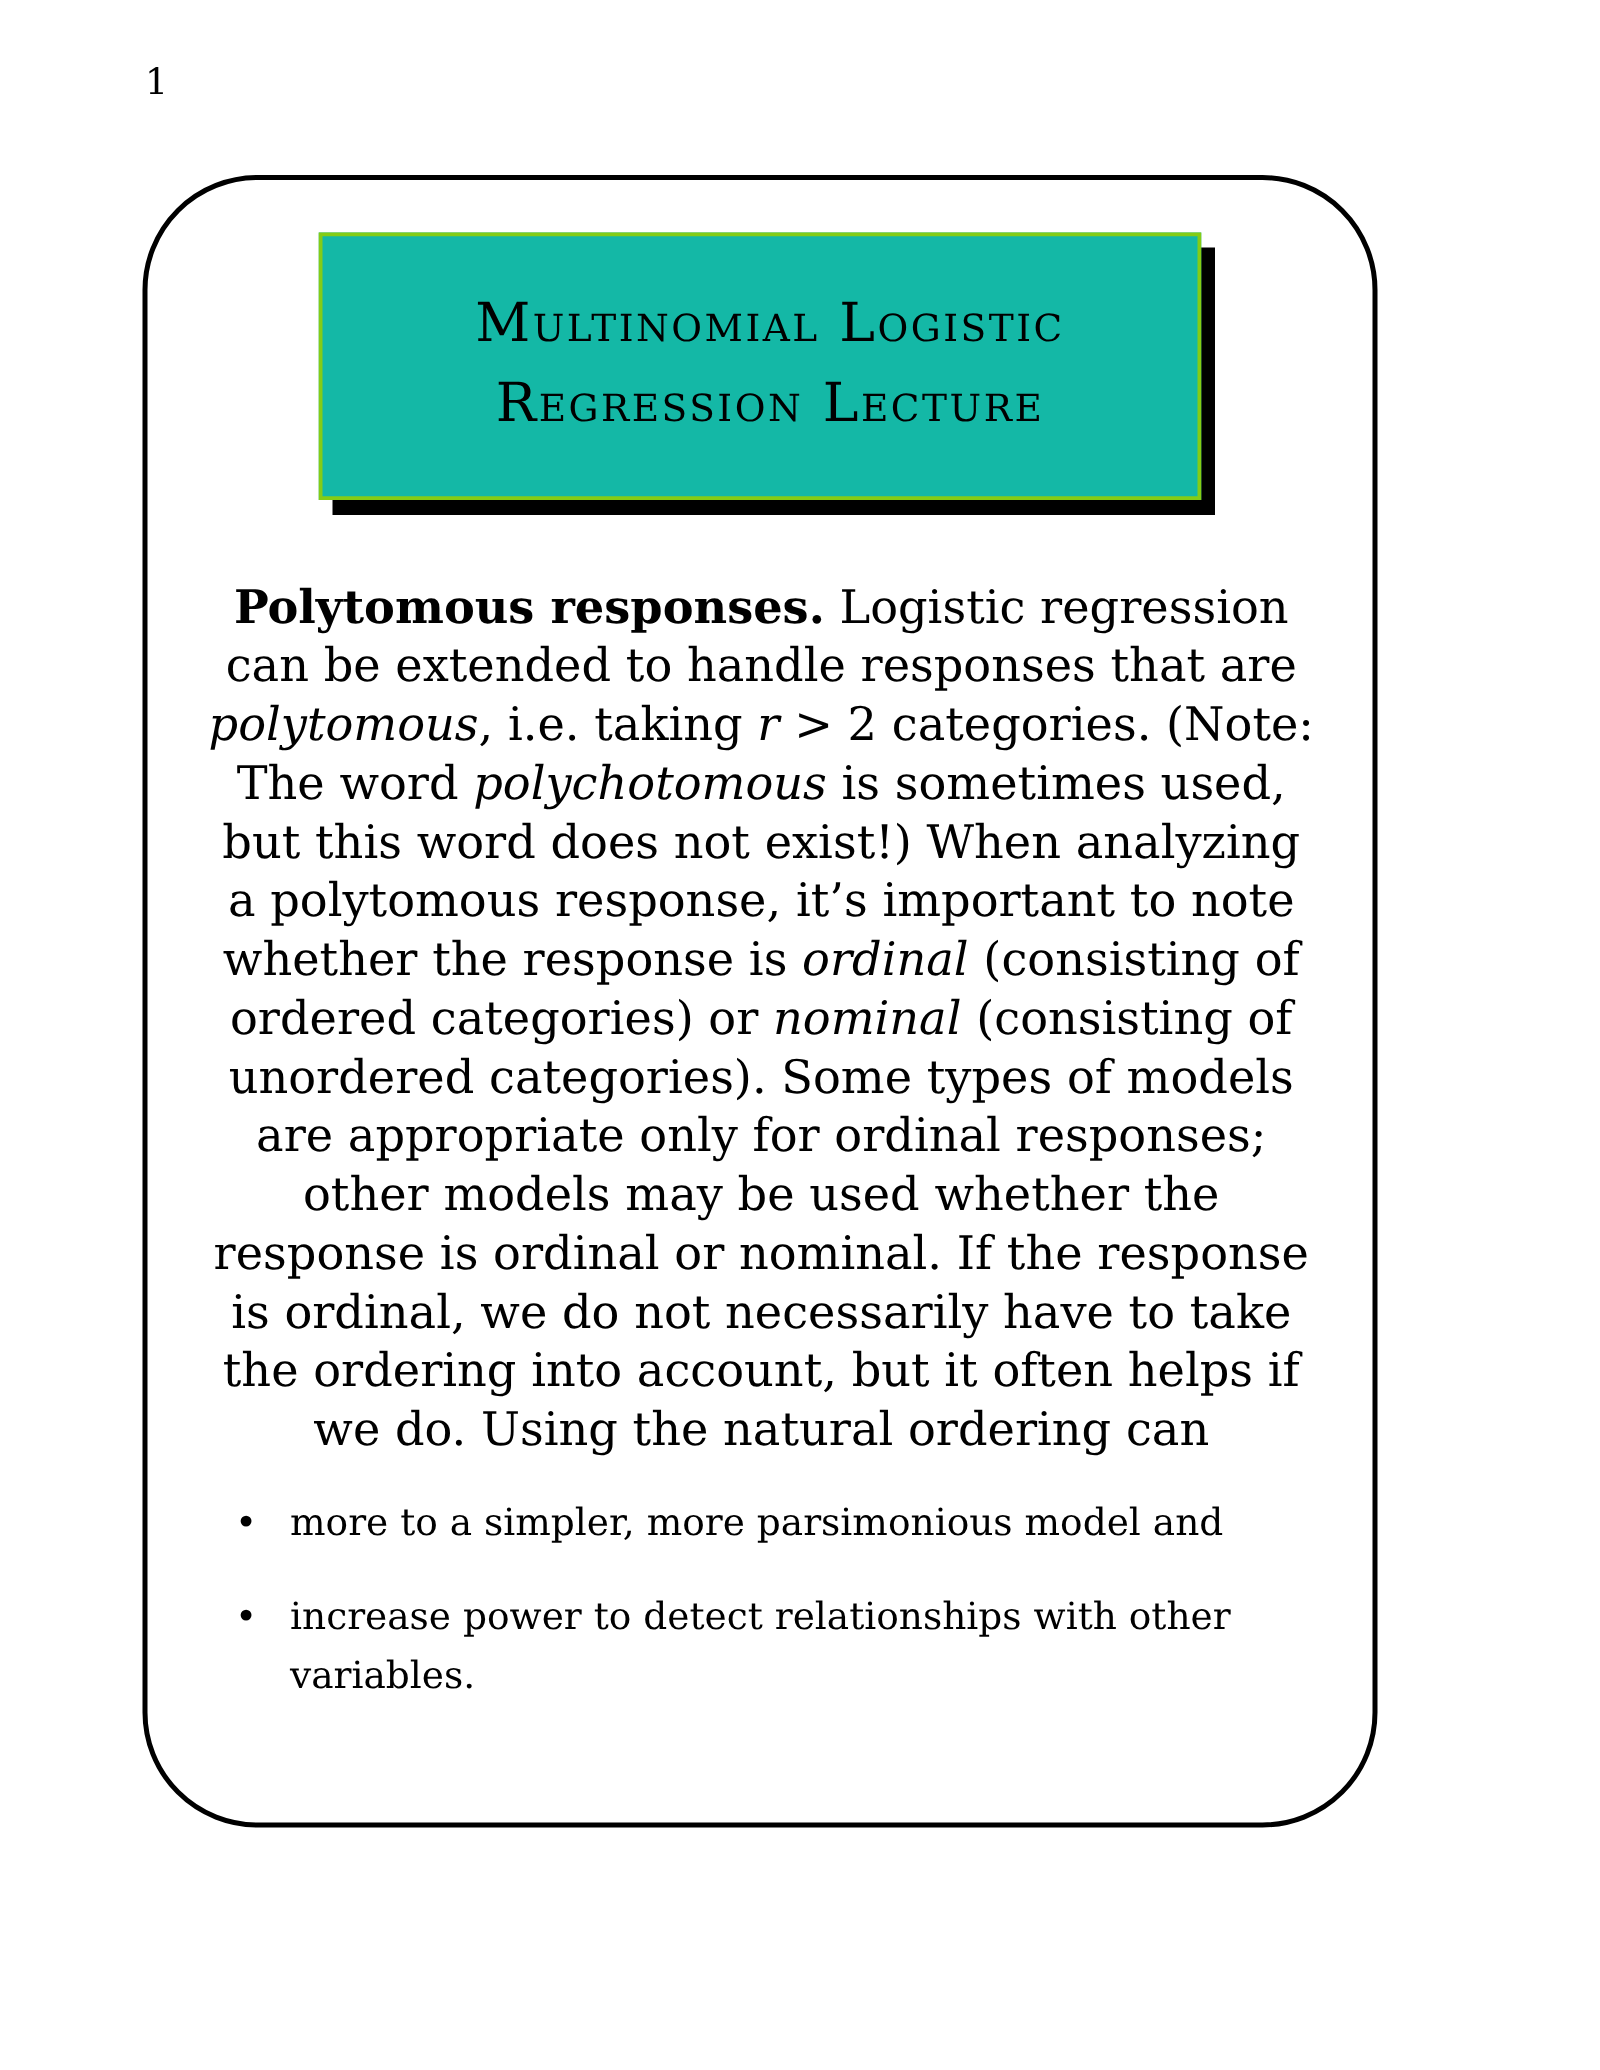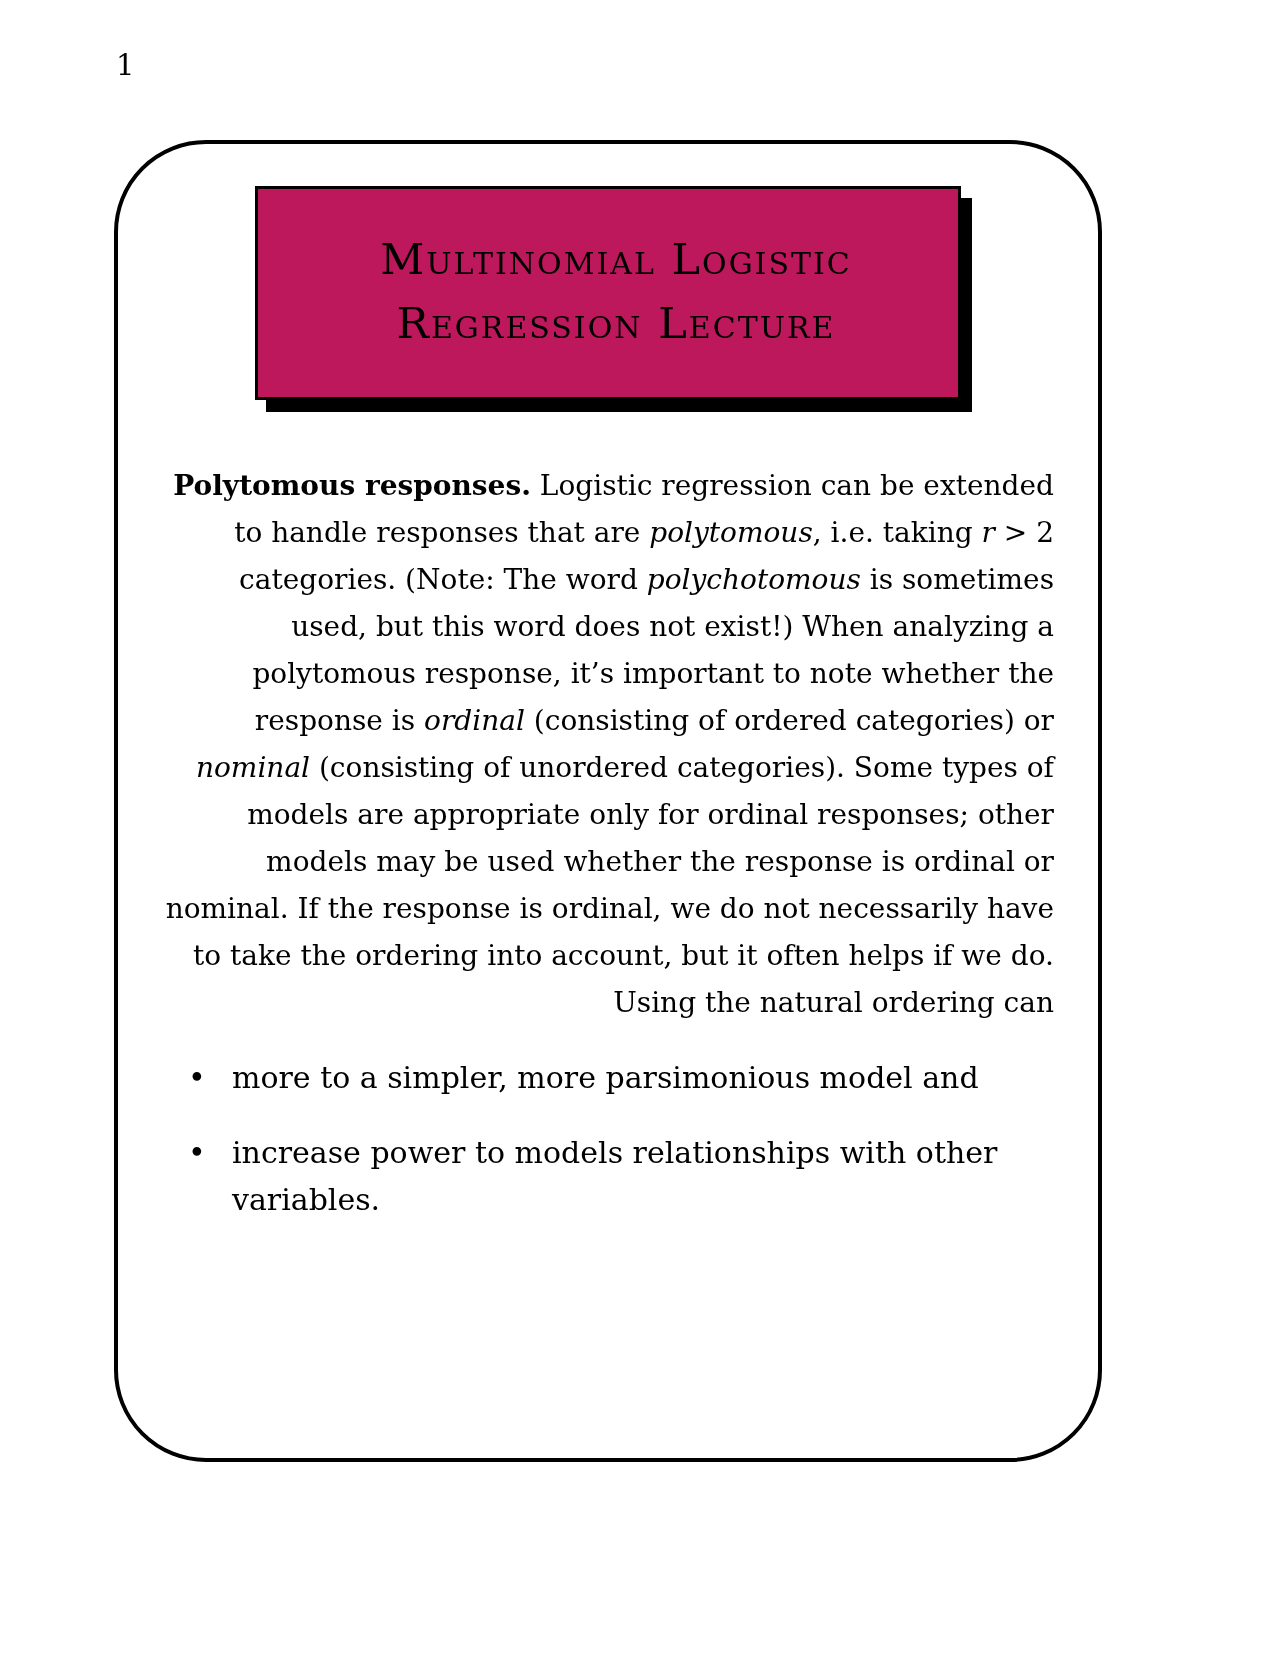--- a/index.html
+++ b/index.html
@@ -48,41 +48,41 @@
     border: 4px solid #000000;
     border-radius: 92px;
     background: #ffffff;
   }
 
   
   .title-box {
     position: relative;
     margin: 42px auto 0 auto;
     width: 706px;
-    background: #be185d;
-    border: 3px solid #000000;
+    background: #14b8a6;
+    border: 3px solid #84cc16;
     box-shadow: 11px 12px 0 0 #000000;
     padding: 38px 12px 42px 28px;
     text-align: center;
   }
 
   .title-line {
     font-variant: small-caps;
     font-size: 43px;
     line-height: 64px;
     letter-spacing: 2px;
     white-space: nowrap;
   }
 
   
   .body-paragraph {
     margin: 62px 44px 0 46px;
-    font-size: 28px;
+    font-size: 37px;
     line-height: 47px;
-    text-align: right;
+    text-align: center;
   }
 
   .seg-normal { font-style: normal; font-weight: normal; }
   .seg-bold   { font-weight: bold; }
   .seg-italic { font-style: italic; }
 
   
   .bullet-list {
     margin: 22px 44px 0 70px;
   }
@@ -123,18 +123,18 @@
 
   <div class="bullet-list">
 
     <div class="bullet-item">
       <span class="bullet-marker">•</span>
       <span class="bullet-text">more to a simpler, more parsimonious model and</span>
     </div>
 
     <div class="bullet-item">
       <span class="bullet-marker">•</span>
-      <span class="bullet-text">increase power to models relationships with other variables.</span>
+      <span class="bullet-text">increase power to detect relationships with other variables.</span>
     </div>
 
   </div>
 
 </div>
 
 </body></html>

